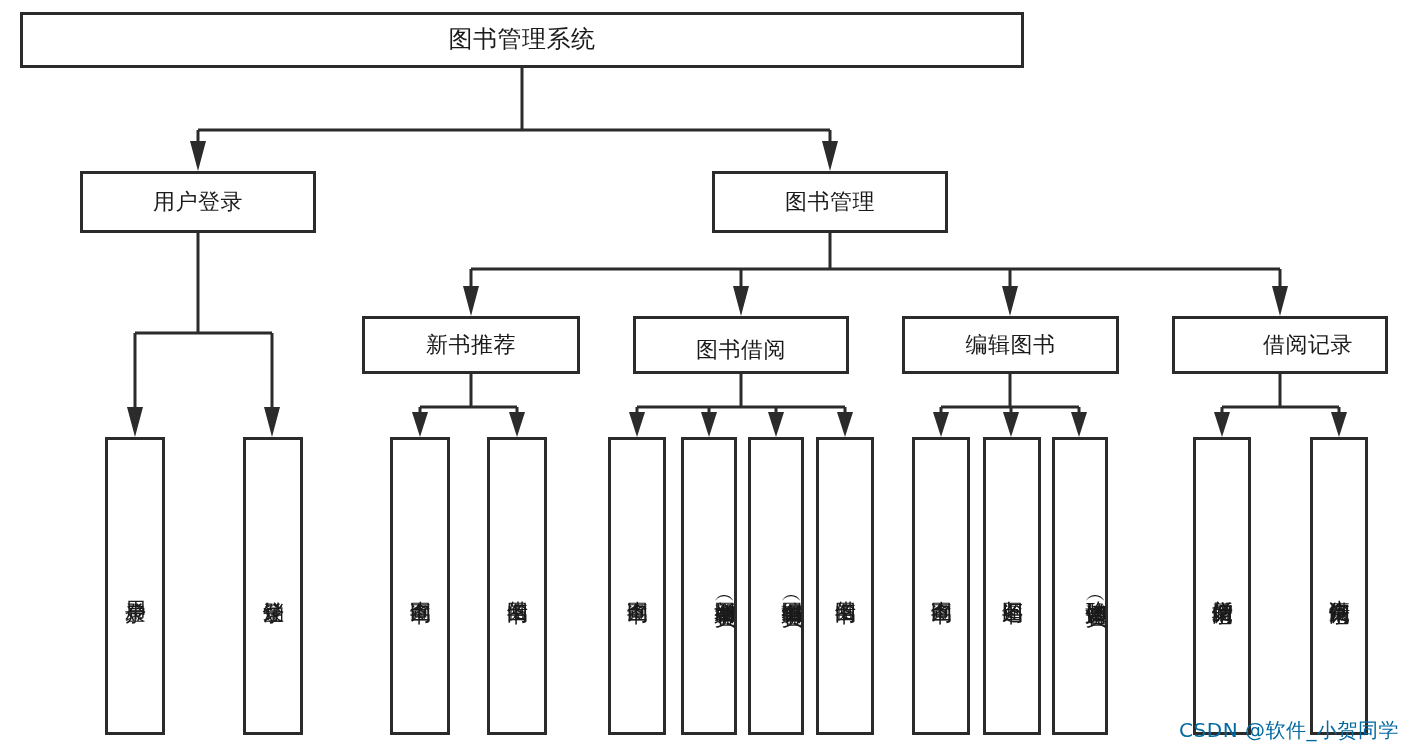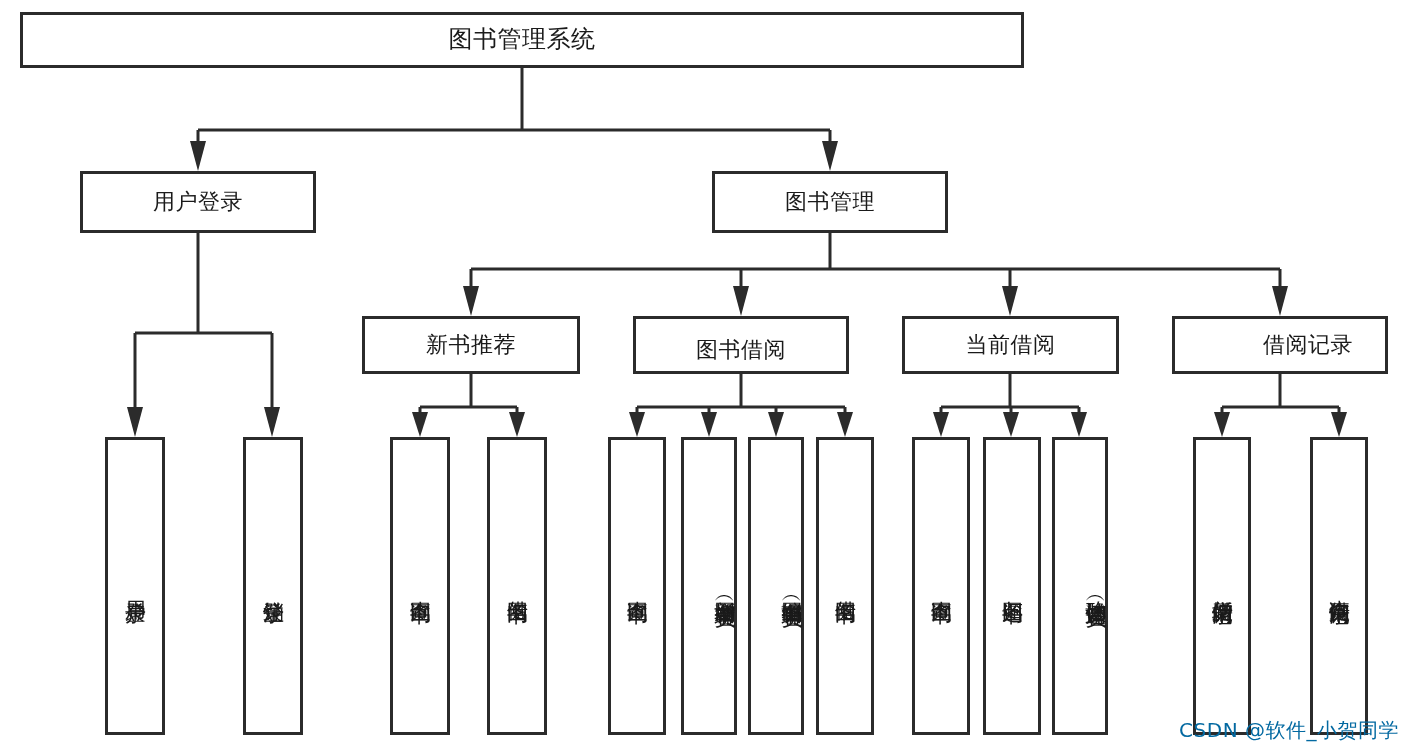--- a/index.html
+++ b/index.html
@@ -180,21 +180,21 @@
     </g>
   </svg>
 
   <div class="node-label-h" style="left:20px; top:12px; width:1004px; height:56px; font-size:24px;">图书管理系统</div>
 
   <div class="node-label-h" style="left:80px; top:171px; width:236px; height:62px;">用户登录</div>
   <div class="node-label-h" style="left:712px; top:171px; width:236px; height:62px;">图书管理</div>
 
   <div class="node-label-h" style="left:362px; top:316px; width:218px; height:58px;">新书推荐</div>
   <div class="node-label-h" style="left:633px; top:316px; width:216px; height:68px;">图书借阅</div>
-  <div class="node-label-h" style="left:902px; top:316px; width:217px; height:58px;">当前借阅</div>
+  <div class="node-label-h" style="left:902px; top:316px; width:217px; height:58px;">编辑图书</div>
   <div class="node-label-h" style="left:1172px; top:316px; width:216px; height:58px;margin-left:28px;">借阅记录</div>
 
   <div class="node-label-v" style="left:105px; top:437px; width:60px; height:298px;">用户登录</div>
   <div class="node-label-v" style="left:243px; top:437px; width:60px; height:298px;">注销登录</div>
 
   <div class="node-label-v" style="left:390px; top:437px; width:60px; height:298px;">查询图书</div>
   <div class="node-label-v" style="left:487px; top:437px; width:60px; height:298px;">借阅图书</div>
 
   <div class="node-label-v" style="left:608px; top:437px; width:58px; height:298px;">查询图书</div>
   <div class="node-label-v" style="left:681px; top:437px; width:56px; height:298px; align-items:flex-start; padding-top:4px; box-sizing:border-box;">新增图书（管理员）</div>

